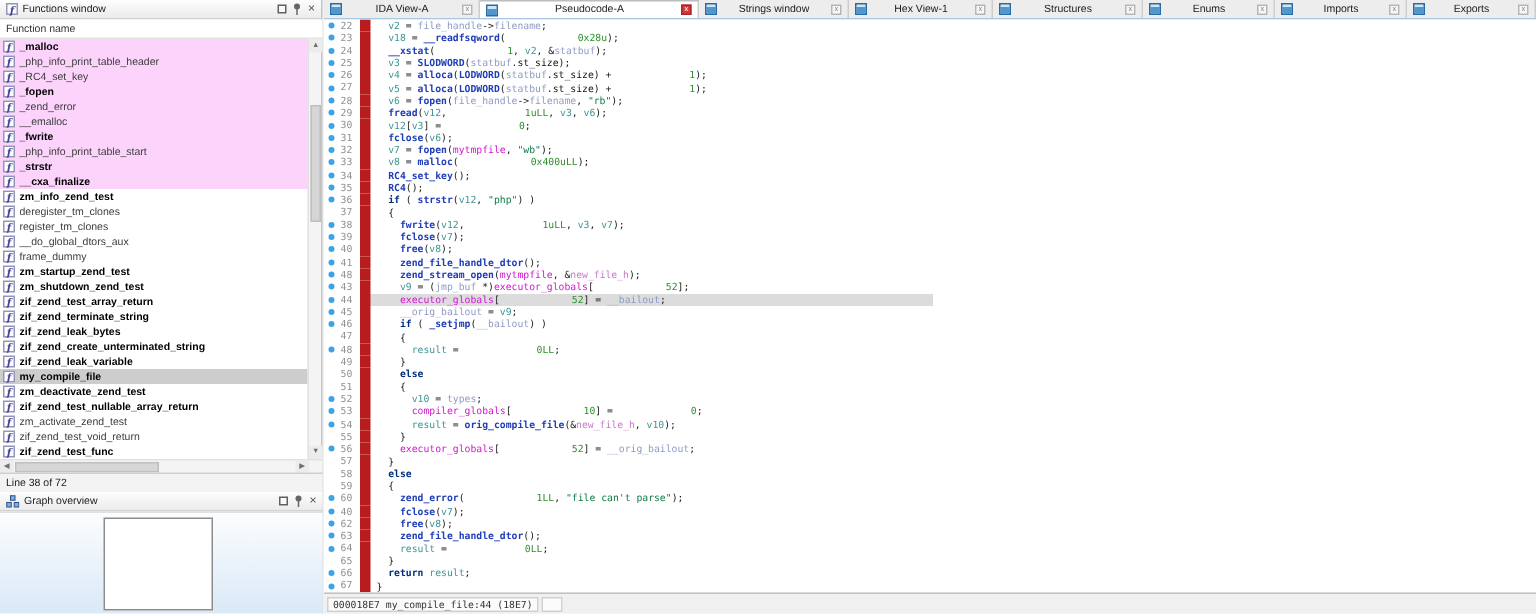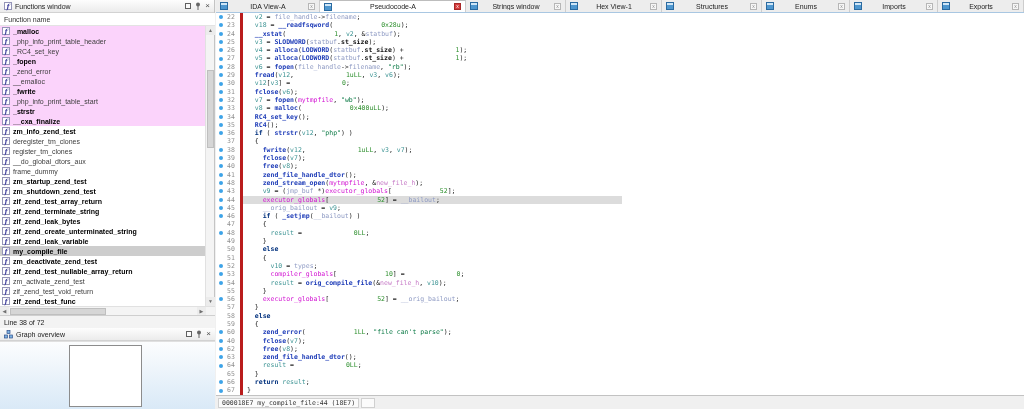--- a/index.html
+++ b/index.html
@@ -56,33 +56,33 @@
               background:linear-gradient(#cfe6f7 0 30%, #4f97cf 30% 100%); }
   .tab-close { flex:none; width:7px; height:7px; border:1px solid #b6b6b6; background:#f7f7f7;
                color:#8a8a8a; font-size:5px; line-height:5px; text-align:center; }
   .tab.active .tab-close { background:var(--close-bg,#d43c3c); border-color:#a82828; color:#fff; }
 
   #code-area { position:absolute; left:216px; top:13px; width:808px; height:382px; background:#ffffff; overflow:hidden; }
   .cl { height:8.3px; display:flex; align-items:stretch; font:6.5px "DejaVu Sans Mono",monospace; white-space:pre; }
   .dot { flex:none; width:9px; display:flex; align-items:center; justify-content:center; }
   .dot.on::before { content:""; width:4px; height:4px; border-radius:50%; background:var(--dot,#3da3e8); }
   .ln { flex:none; width:15px; text-align:center; color:#909090; padding-right:3px; line-height:8.3px; }
-  .txt { border-left:3px solid #b91c1c; padding-left:4px; display:flex; align-items:flex-start; }
+  .txt { border-left:7px solid #b91c1c; padding-left:4px; display:flex; align-items:center; }
   .cl.hl .txt { background:var(--hl-bg,#dcdcdc); min-width:382px; }
 
   .tk-t { color:#1a1a1a; }
   .tk-k { color:#00307d; font-weight:bold; }
   .tk-f { color:#1f3db8; font-weight:bold; }
   .tk-v { color:#3d9494; }
   .tk-g { color:#d214d2; font-weight:normal; }
   .tk-d { color:#8f9bc4; }
   .tk-h { color:#c77bc7; }
   .tk-s { color:#0c7a46; }
   .tk-n { color:#2d8f2d;margin-left:48px; }
-  .tk-m { color:#111; font-weight:bold; }
+  .tk-m { color:#111; font-weight:normal; }
 
   #code-status { position:absolute; left:216px; top:395px; width:808px; height:14px; background:#f0f0f0;
                  border-top:1px solid #c2c2c2; display:flex; align-items:center; gap:2px; padding-left:2px; }
   #code-status .cell { background:#fbfbfb; border:1px solid #d0d0d0; height:10px; display:flex; align-items:center;
                        padding:0 3px; font:6.5px "DejaVu Sans Mono",monospace; color:#333; }
   #code-status .cell.empty { width:14px; }
 </style>
 </head>
 <body>
 

